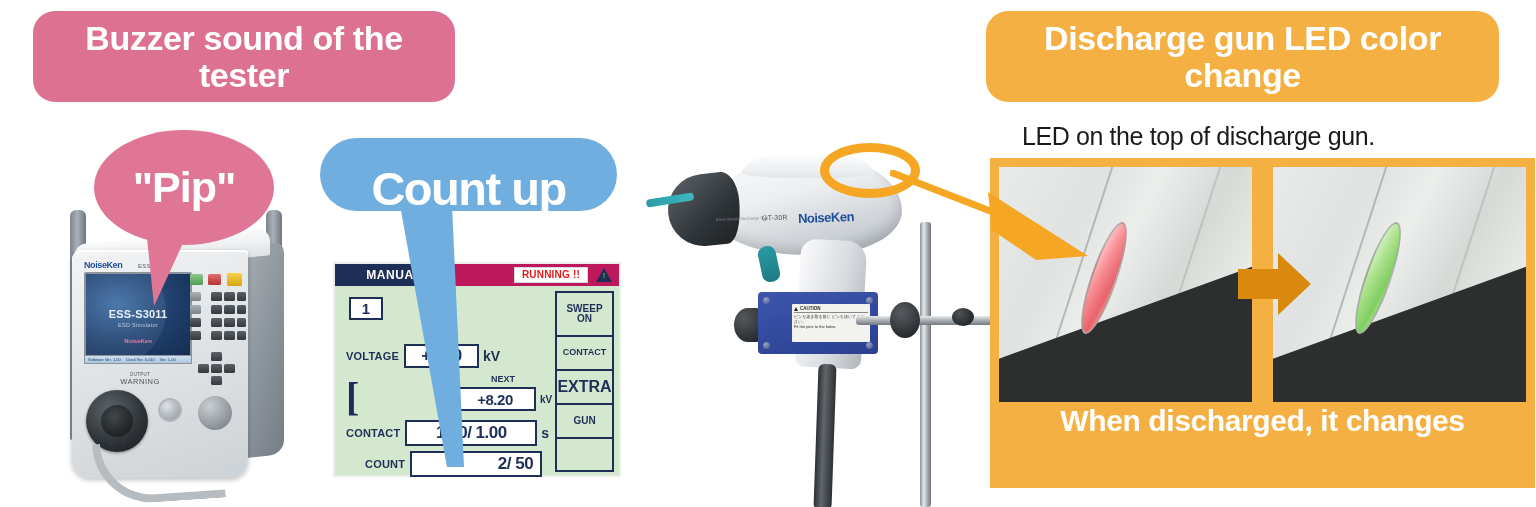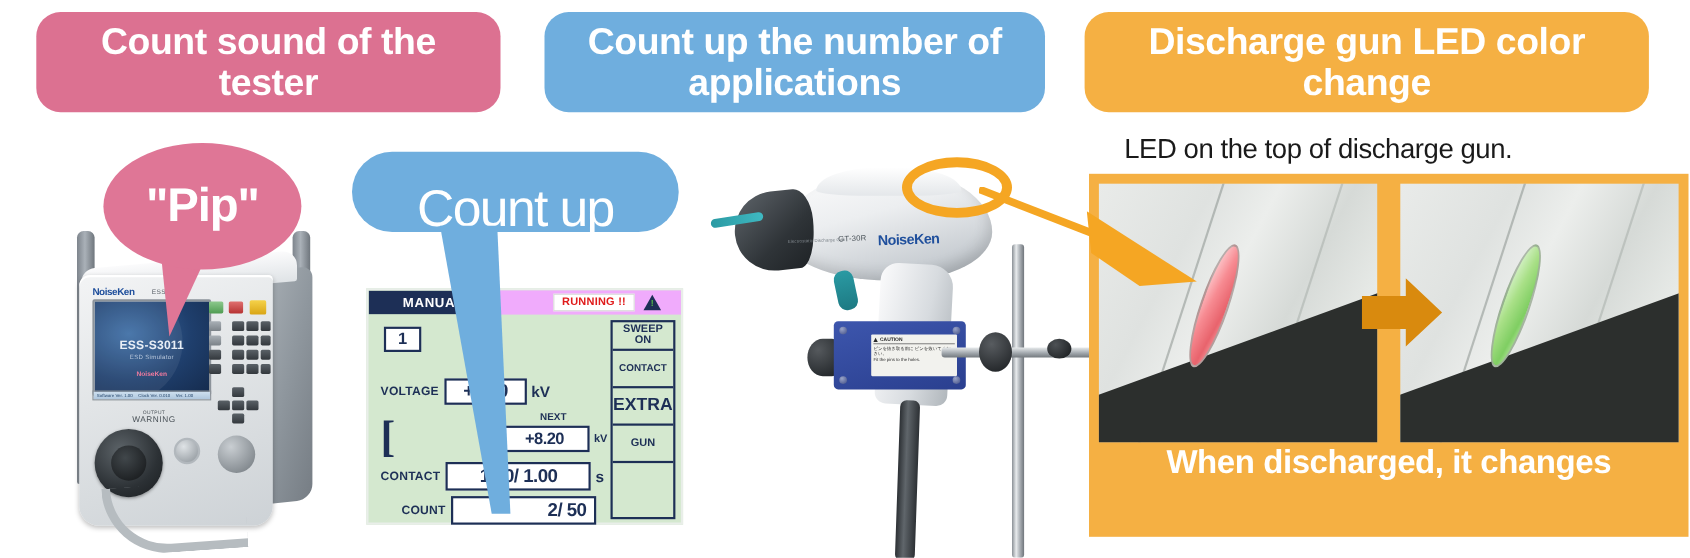--- a/index.html
+++ b/index.html
@@ -147,41 +147,41 @@
   .t-key.gray { background: linear-gradient(180deg,#a9b0b6,#7b8288); }
 
   
   #countup-bubble {
     position: absolute; left: 320px; top: 138px;
     width: 297px; height: 73px; background: #6FAEDE;
     border-radius: 37px; display: flex; align-items: center; justify-content: center;
     z-index: 7;
   }
   #countup-bubble .txt {
-    color: #ffffff; font-weight: normal; font-size: 47px; letter-spacing: -1.5px; margin-top: 28px;
+    color: #ffffff; font-weight: bold; font-size: 47px; letter-spacing: -1.5px; margin-top: 28px;
   }
   #countup-tail { position: absolute; left: 400px; top: 205px; z-index: 8; }
 
   
   #lcd {
     position: absolute; left: 333px; top: 262px; width: 288px; height: 215px;
     background: #d4e8cf; border: 2px solid #e9eee9;
     z-index: 3;
   }
   .lcd-titlebar { position: relative; width: 100%; height: 22px; display: flex; }
   .lcd-title-left {
     width: 118px; height: 22px; background: #1d2f56; color: #ffffff;
     font-weight: bold; font-size: 12px; letter-spacing: 0.6px;
     display: flex; align-items: center; justify-content: center;
     clip-path: polygon(0 0, 100% 0, 88% 100%, 0 100%);
   }
   .lcd-title-right {
-    flex: 1; height: 22px; background: #f0abfc;
+    flex: 1; height: 22px; background: #be185d;
     display: flex; align-items: center; justify-content: flex-end; gap: 8px;
-    padding-right: 18px;
+    padding-right: 7px;
   }
   .lcd-running {
     background: #ffffff; color: #e01b1b; font-weight: bold; font-size: 10px;
     padding: 1px 7px 2px 7px; letter-spacing: 0.2px;
     border: 1px solid #d9d9d9;
   }
   .lcd-warn-tri {
     width: 0; height: 0; position: relative;
     border-left: 8px solid transparent; border-right: 8px solid transparent;
     border-bottom: 14px solid #1d2f56;
@@ -229,21 +229,21 @@
 
   .lcd-sidebar {
     position: absolute; right: 5px; top: 5px; width: 59px; height: 181px;
     border: 2px solid #1d2f56; background: #d4e8cf;
   }
   .lcd-sbtn {
     width: 100%; border-bottom: 2px solid #1d2f56;
     display: flex; align-items: center; justify-content: center;
     color: #1d2f56; font-weight: bold; text-align: center; line-height: 1.05;
   }
-  #sb-sweep   { height: 26px; font-size: 10px; }
+  #sb-sweep   { height: 44px; font-size: 10px; }
   #sb-contact { height: 34px; font-size: 9px; }
   #sb-extra   { height: 34px; font-size: 16px; border-bottom: 2px solid #1d2f56; }
   #sb-gun     { height: 34px; font-size: 10px; border-bottom: 2px solid #1d2f56; }
   #sb-blank   { height: 39px; border-bottom: none; }
 
   
   #gun-area { position: absolute; left: 650px; top: 140px; width: 345px; height: 367px; }
   .gun-head {
     position: absolute; left: 62px; top: 15px; width: 190px; height: 100px;
     border-radius: 52% 46% 44% 50% / 58% 56% 44% 42%;
@@ -392,24 +392,21 @@
     color: #ffffff; font-weight: bold; font-size: 30px; text-align: center;
     line-height: 1.12; letter-spacing: -0.4px;
   }
 </style>
 </head>
 <body>
 
 <div class="stage">
 
   <div class="banner" id="banner-buzzer">
-    <span>Count sound of the tester</span>
-  </div>
-  <div class="banner" id="banner-count">
-    <span>Count up the number of applications</span>
+    <span>Buzzer sound of the tester</span>
   </div>
   <div class="banner" id="banner-led">
     <span>Discharge gun LED color change</span>
   </div>
 
   <svg id="pip-tail" width="60" height="80">
     <polygon points="0,0 44,0 8,78" fill="#DF7696"></polygon>
   </svg>
   <div id="pip-bubble">
     <div class="txt">"Pip"</div>

